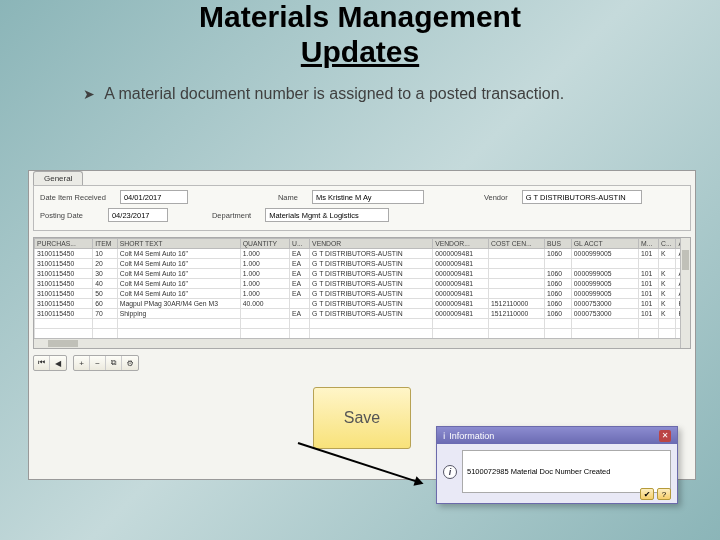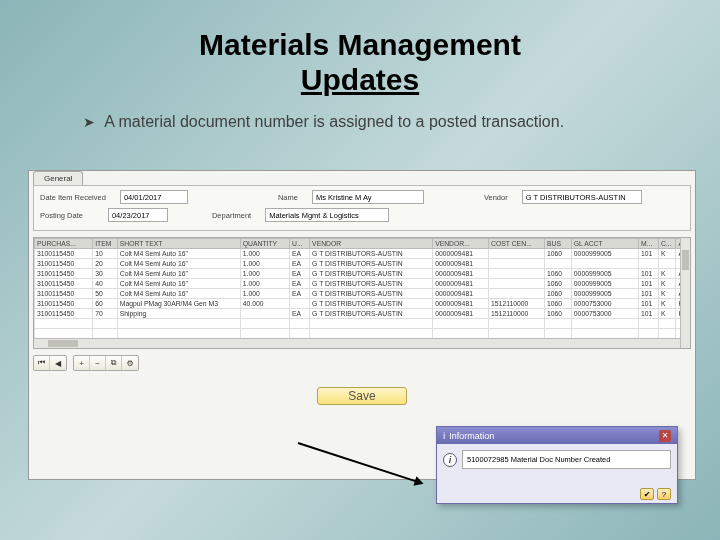--- a/index.html
+++ b/index.html
@@ -9,21 +9,20 @@
     font-family: Arial, sans-serif;
     background: linear-gradient(135deg, #8bb5b8 0%, #c5dadb 50%, #8bb5b8 100%);
     overflow: hidden;
     position: relative;
   }
   .title {
     text-align: center;
     font-size: 30px;
     font-weight: bold;
     color: #000;
-    margin-top: 28px;
     line-height: 1.15;
   }
   .title u { text-decoration: underline; }
   .bullet {
     margin: 16px 50px 8px 83px;
     font-size: 16px;
     font-weight: normal;
     color: #404040;
   }
   .bullet .arrow { font-size: 14px; margin-right: 6px; }
@@ -122,25 +121,25 @@
   .tbtn {
     width: 16px; height: 14px;
     display: flex; align-items: center; justify-content: center;
     border-right: 1px solid #ccc;
     font-size: 8px;
   }
   .tbtn:last-child { border-right: none; }
   .save-bar { text-align: center; margin-top: 16px; }
   .save-btn {
     display: inline-block;
-    padding: 1px 30px;
+    padding: 21px 30px;
     border: 1px solid #b7a254;
     background: linear-gradient(#fff5c8,#f8e27a);
     border-radius: 3px;
-    font-size: 12px;
+    font-size: 16px;
     color: #555;
   }
   .popup {
     position: absolute;
     right: 42px;
     bottom: 36px;
     width: 242px;
     height: 78px;
     border: 1px solid #6b6aab;
     background: #e9e9f6;
@@ -170,21 +169,21 @@
     width: 14px; height: 14px;
     border: 1px solid #556; border-radius: 50%;
     display:flex;align-items:center;justify-content:center;
     font-style: italic; font-weight: bold;
     color:#445; background:#fff; font-size:9px;
   }
   .popup-msg {
     flex:1;
     border:1px solid #aaa;
     background:#fff;
-    padding:4px 4px;
+    padding:16px 4px;
     font-size:7.5px;
   }
   .popup-foot {
     position:absolute; bottom:3px; right:6px;
     display:flex; gap:3px;
   }
   .popup-foot .pbtn {
     width:14px;height:12px;
     background:linear-gradient(#fdeec0,#f6ce6a);
     border:1px solid #b59a3a;

